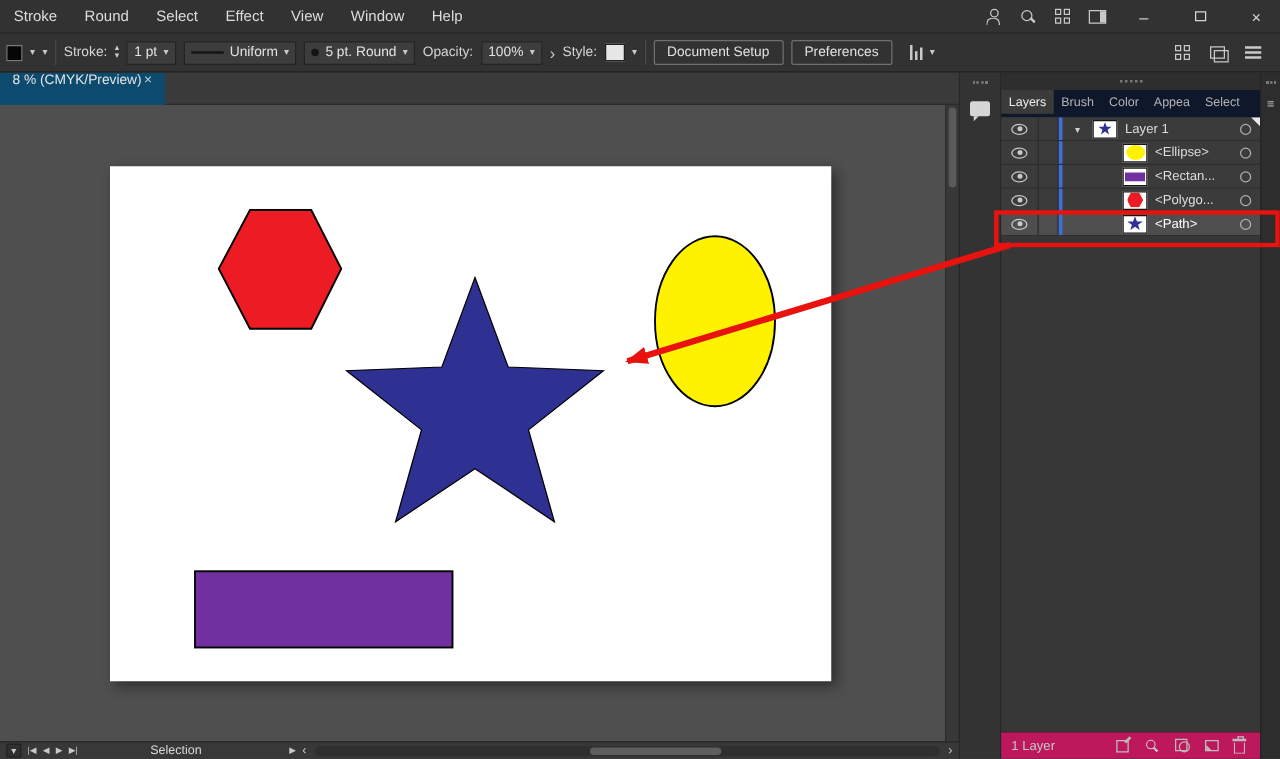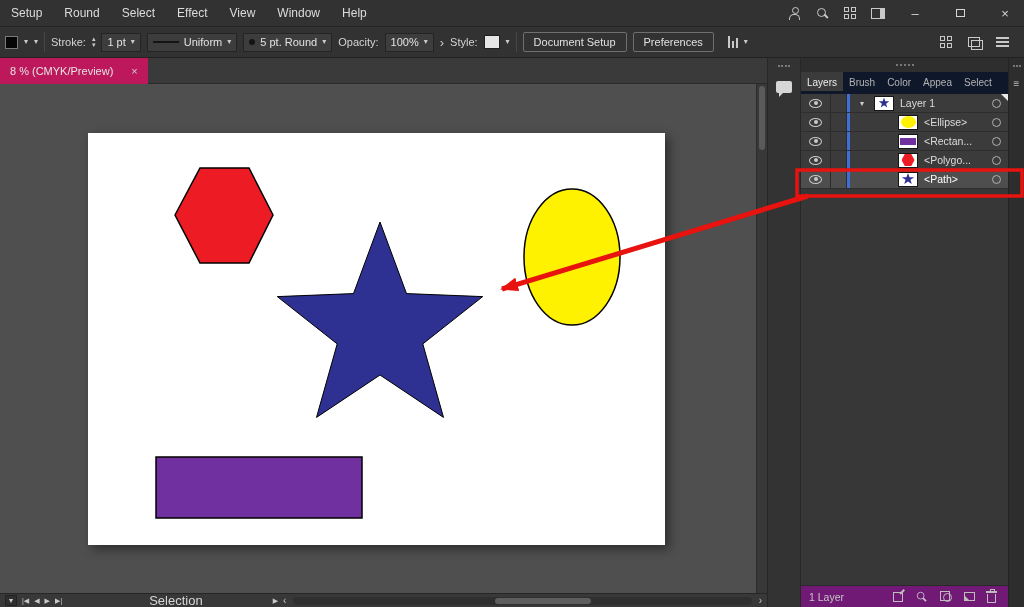--- a/index.html
+++ b/index.html
@@ -43,21 +43,21 @@
   .icon-grid2 i{border:1px solid #c9c9c9}
   .icon-panelbox{width:14px;height:11px;border:1px solid #c9c9c9;position:relative}
   .icon-panelbox::after{content:"";position:absolute;right:0;top:0;bottom:0;width:4px;background:#c9c9c9}
   .icon-stack{width:12px;height:10px;position:relative;border:1px solid #c9c9c9;background:#323232}
   .icon-stack::after{content:"";position:absolute;left:2px;top:2px;width:10px;height:8px;border:1px solid #c9c9c9}
   .icon-lines{display:flex;flex-direction:column;gap:2.5px;width:13px}
   .icon-lines i{height:1.5px;background:#c9c9c9}
 
   
   .tabbar{position:absolute;top:58px;left:0;width:767px;height:26px;background:#3a3a3a;border-bottom:1px solid #2a2a2a;display:flex;z-index:4}
-  .doc-tab{height:26px;background:#be185d;display:flex;align-items:center;gap:18px;padding:0 10px;font-size:11px;color:#e4e4e4;white-space:nowrap}
+  .doc-tab{height:26px;background:#0c4a6e;display:flex;align-items:flex-start;gap:2px;padding:0 10px;font-size:11px;color:#e4e4e4;white-space:nowrap}
   .tab-close{font-size:11px;color:#cfcfcf}
 
   
   .canvas{position:absolute;top:84px;left:0;width:756px;height:509px;background:#4f4f4f;overflow:hidden}
   .artboard{position:absolute;left:88px;top:49px;width:577px;height:412px;background:#ffffff;box-shadow:4px 4px 10px rgba(0,0,0,.45)}
   .artboard svg{position:absolute;inset:0}
   .vscroll{position:absolute;left:756px;top:84px;width:11px;height:509px;background:#383838;border-left:1px solid #2c2c2c}
   .vthumb{position:absolute;left:2px;right:2px;top:2px;height:64px;background:#5a5a5a;border-radius:3px}
 
   
@@ -85,53 +85,53 @@
   .tcircle{width:9px;height:9px;border:1px solid #b0b0b0;border-radius:50%;margin-right:7px;flex:none}
   .corner{position:absolute;right:0;top:0;width:0;height:0;border-left:7px solid transparent;border-top:7px solid #e9e9e9}
   .eye{position:relative;width:13px;height:9px}
   .eye::before{content:"";position:absolute;inset:0;border:1px solid #c9c9c9;border-radius:50%}
   .eye::after{content:"";position:absolute;left:4.5px;top:2.5px;width:4px;height:4px;border-radius:50%;background:#c9c9c9}
   .mini-star{background:#2e3192;clip-path:polygon(50% 0%,62% 35%,98% 35%,69% 57%,79% 91%,50% 70%,21% 91%,31% 57%,2% 35%,38% 35%)}
   .s10{width:11px;height:11px}.s12{width:13px;height:12px}
   .mini-band{width:16px;height:7px;background:#7030a0}
   .mini-ellipse{width:15px;height:12px;background:#fff200;border-radius:50%}
   .mini-hex{width:13px;height:12px;background:#ed1c24;clip-path:polygon(25% 0,75% 0,100% 50%,75% 100%,25% 100%,0 50%)}
-  .panel-footer{position:absolute;left:0;right:0;bottom:0;height:22px;background:#701a75;border-top:1px solid #2a2a2a;display:flex;align-items:center;padding:0 8px;font-size:10.5px;color:#c6c6c6}
+  .panel-footer{position:absolute;left:0;right:0;bottom:0;height:22px;background:#be185d;border-top:1px solid #2a2a2a;display:flex;align-items:center;padding:0 8px;font-size:10.5px;color:#c6c6c6}
   .pf-icons{margin-left:auto;display:flex;align-items:center;gap:12px;padding-right:4px}
   .icon-export{width:10px;height:10px;border:1px solid #bdbdbd;position:relative}
   .icon-export::after{content:"";position:absolute;right:-3px;top:-2px;width:6px;height:1.5px;background:#bdbdbd;transform:rotate(-45deg)}
   .icon-mask{width:12px;height:11px;position:relative}
   .icon-mask::before{content:"";position:absolute;left:0;top:0;width:8px;height:8px;border:1px solid #bdbdbd}
   .icon-mask::after{content:"";position:absolute;right:0;bottom:0;width:7px;height:7px;border:1px solid #bdbdbd;border-radius:50%}
   .icon-newlayer{width:11px;height:9px;border:1px solid #bdbdbd;position:relative}
   .icon-newlayer::after{content:"";position:absolute;left:0;bottom:0;width:0;height:0;border-left:4px solid #bdbdbd;border-top:4px solid transparent}
   .icon-trash{width:9px;height:9px;border:1px solid #bdbdbd;border-top:none;border-radius:0 0 1px 1px;position:relative;margin-top:4px}
   .icon-trash::before{content:"";position:absolute;left:-2px;top:-3px;width:11px;height:1.5px;background:#bdbdbd}
   .icon-trash::after{content:"";position:absolute;left:2px;top:-5px;width:3px;height:2px;border:1px solid #bdbdbd;border-bottom:none}
 
   
   .rightstrip{position:absolute;left:1008px;top:58px;width:16px;height:549px;background:#2d2d2d;border-left:1px solid #242424;display:flex;flex-direction:column;align-items:center;padding-top:7px;gap:11px;font-size:10px;color:#bdbdbd}
 
   
   .statusbar{position:absolute;left:0;top:593px;width:767px;height:14px;background:#383838;border-top:1px solid #262626;display:flex;align-items:center;gap:5px;padding:0 5px;font-size:9.5px;color:#c9c9c9;z-index:4}
   .sb-field{height:11px;background:#2f2f2f;border:1px solid #232323;display:flex;align-items:center;gap:4px;padding:0 3px}
   .sb-nav{font-size:7px;color:#c9c9c9;line-height:1}
-  .sb-status{margin-left:82px;font-size:13px;color:#d6d6d6;white-space:nowrap}
+  .sb-status{margin-left:53px;font-size:10px;color:#d6d6d6;white-space:nowrap}
   .sb-gap{width:60px}
   .hscroll{flex:1;height:8px;background:#2f2f2f;border-radius:4px;position:relative;margin:0 2px}
   .hthumb{position:absolute;left:44%;width:21%;top:1px;bottom:1px;background:#5e5e5e;border-radius:3px}
 
   
   .annotation{position:absolute;left:0;top:0;z-index:99;pointer-events:none}
 </style>
 </head>
 <body>
 
 <div class="menubar">
-  <span class="menu-item">Setup</span>
+  <span class="menu-item">Stroke</span>
   <span class="menu-item">Round</span>
   <span class="menu-item">Select</span>
   <span class="menu-item">Effect</span>
   <span class="menu-item">View</span>
   <span class="menu-item">Window</span>
   <span class="menu-item">Help</span>
   <div class="menubar-right">
     <span class="icon-person"></span>
     <span class="icon-search"></span>
     <span class="icon-grid2">

